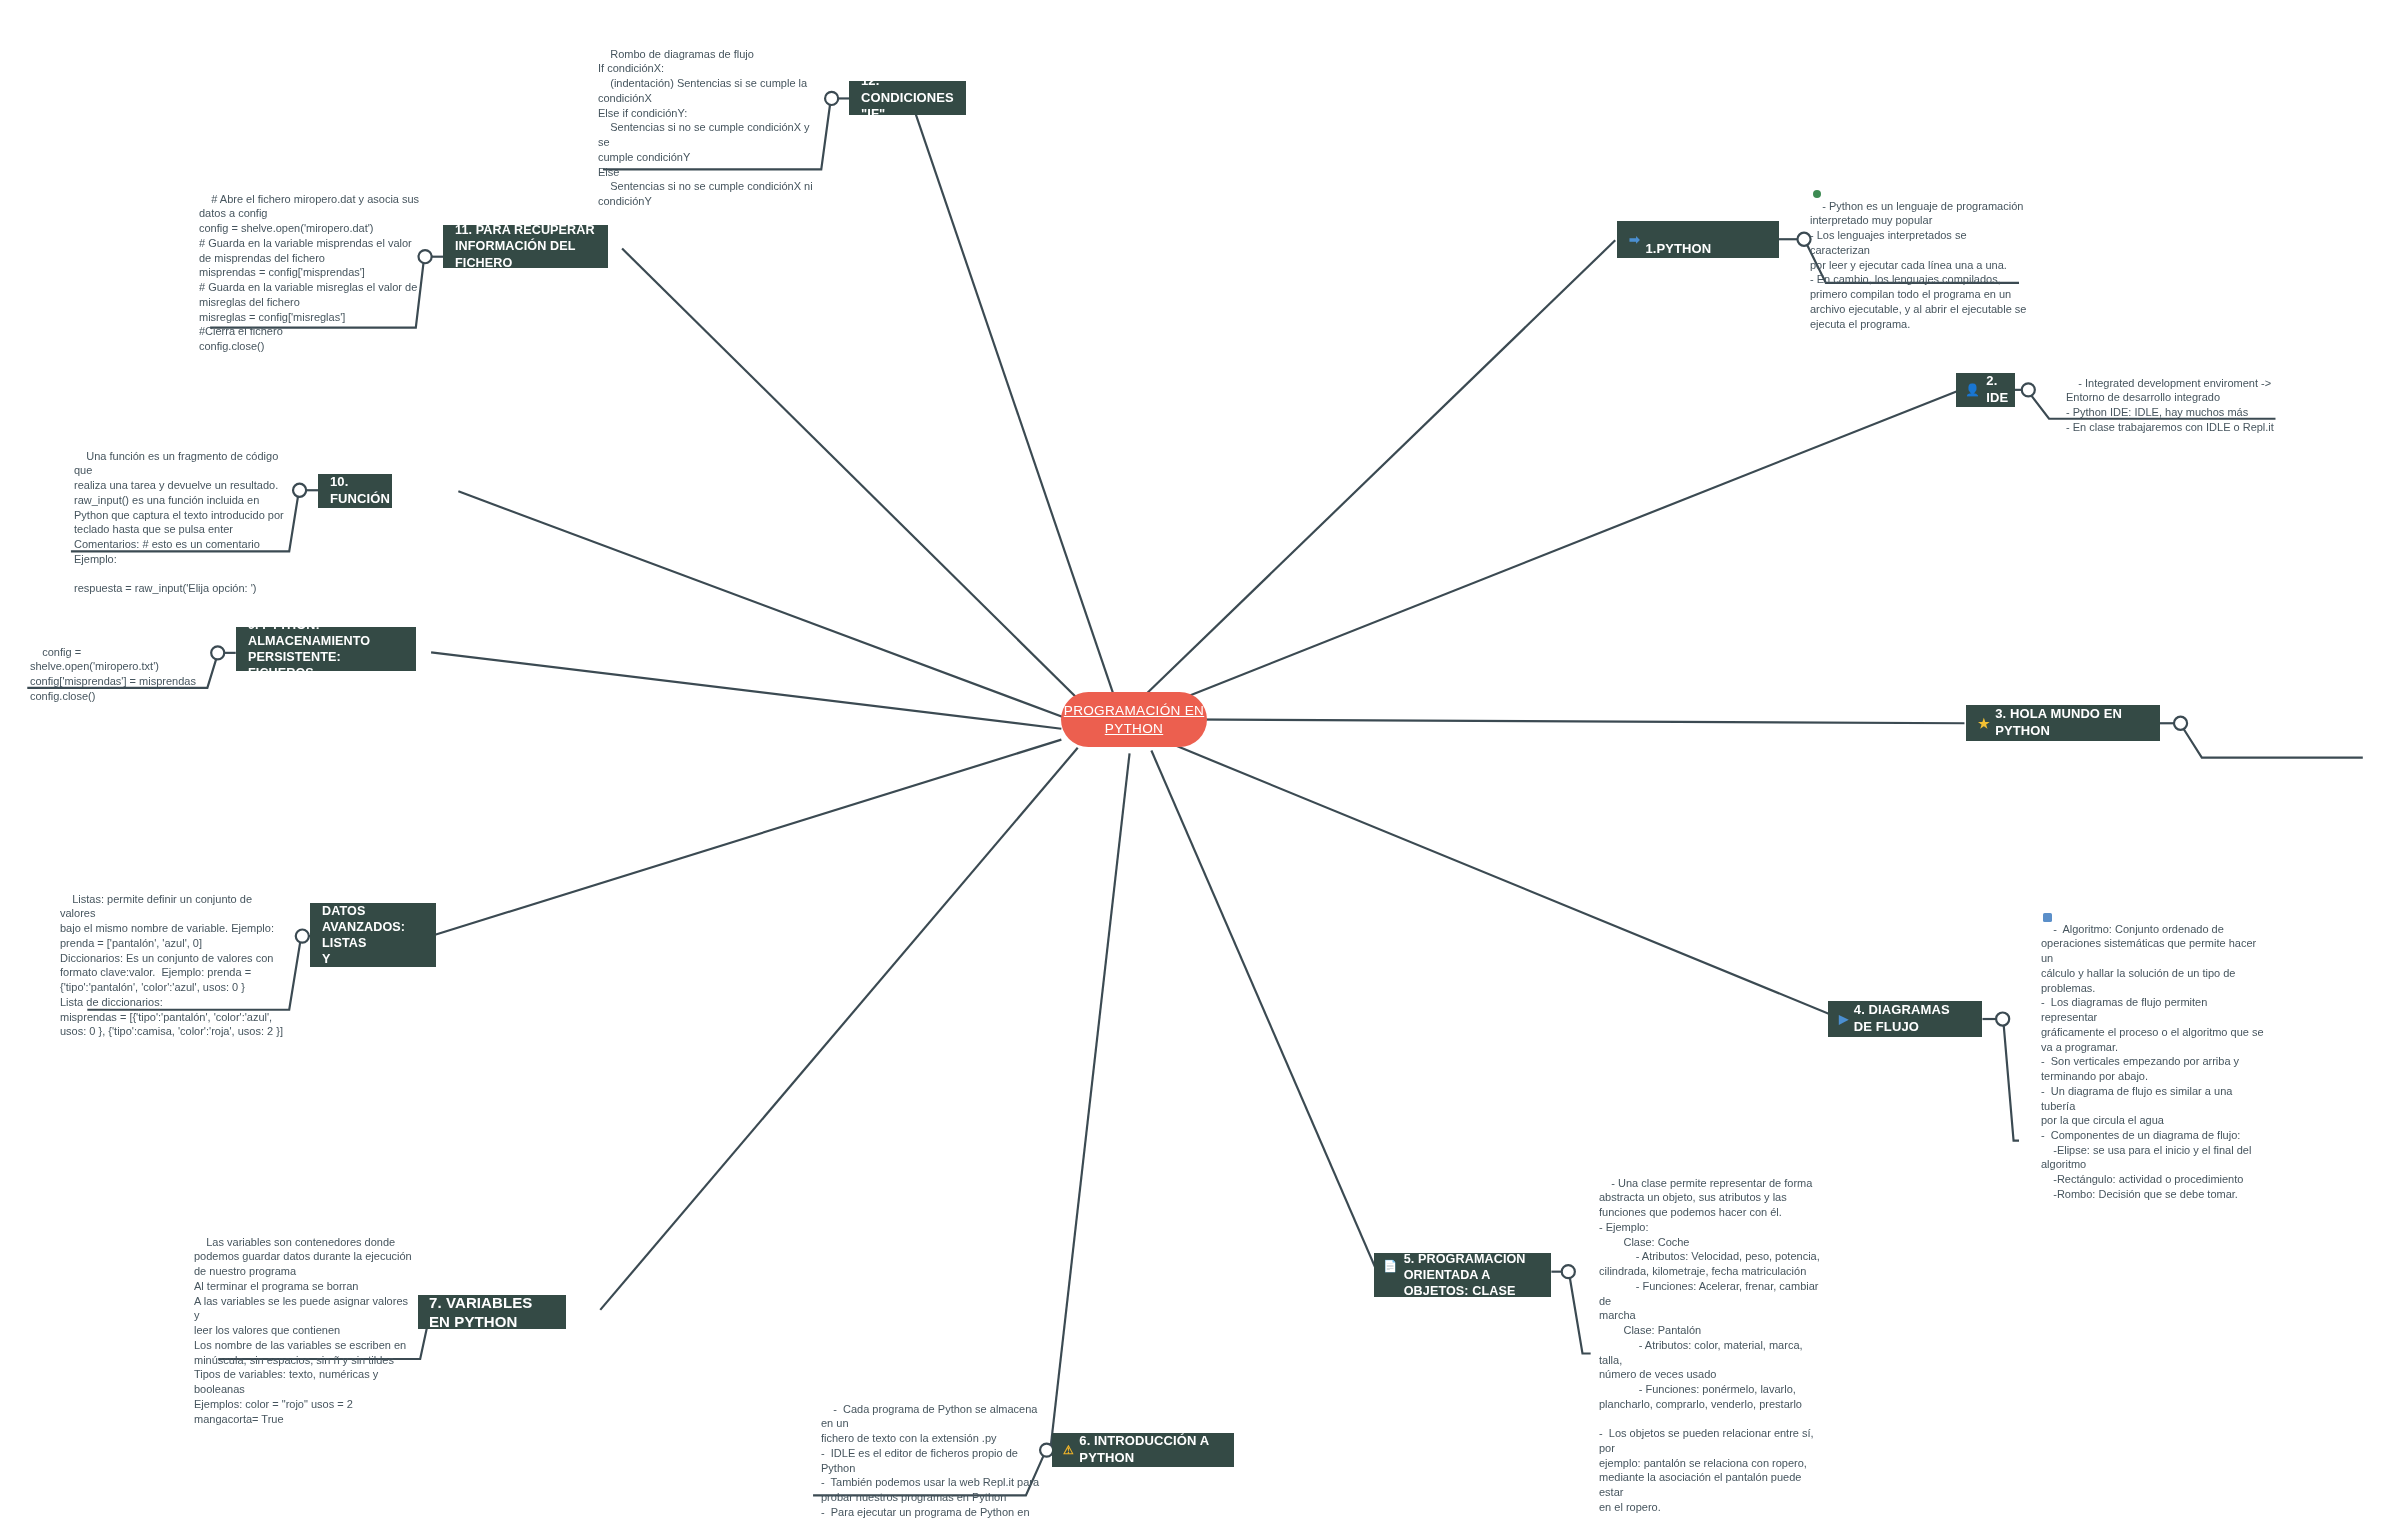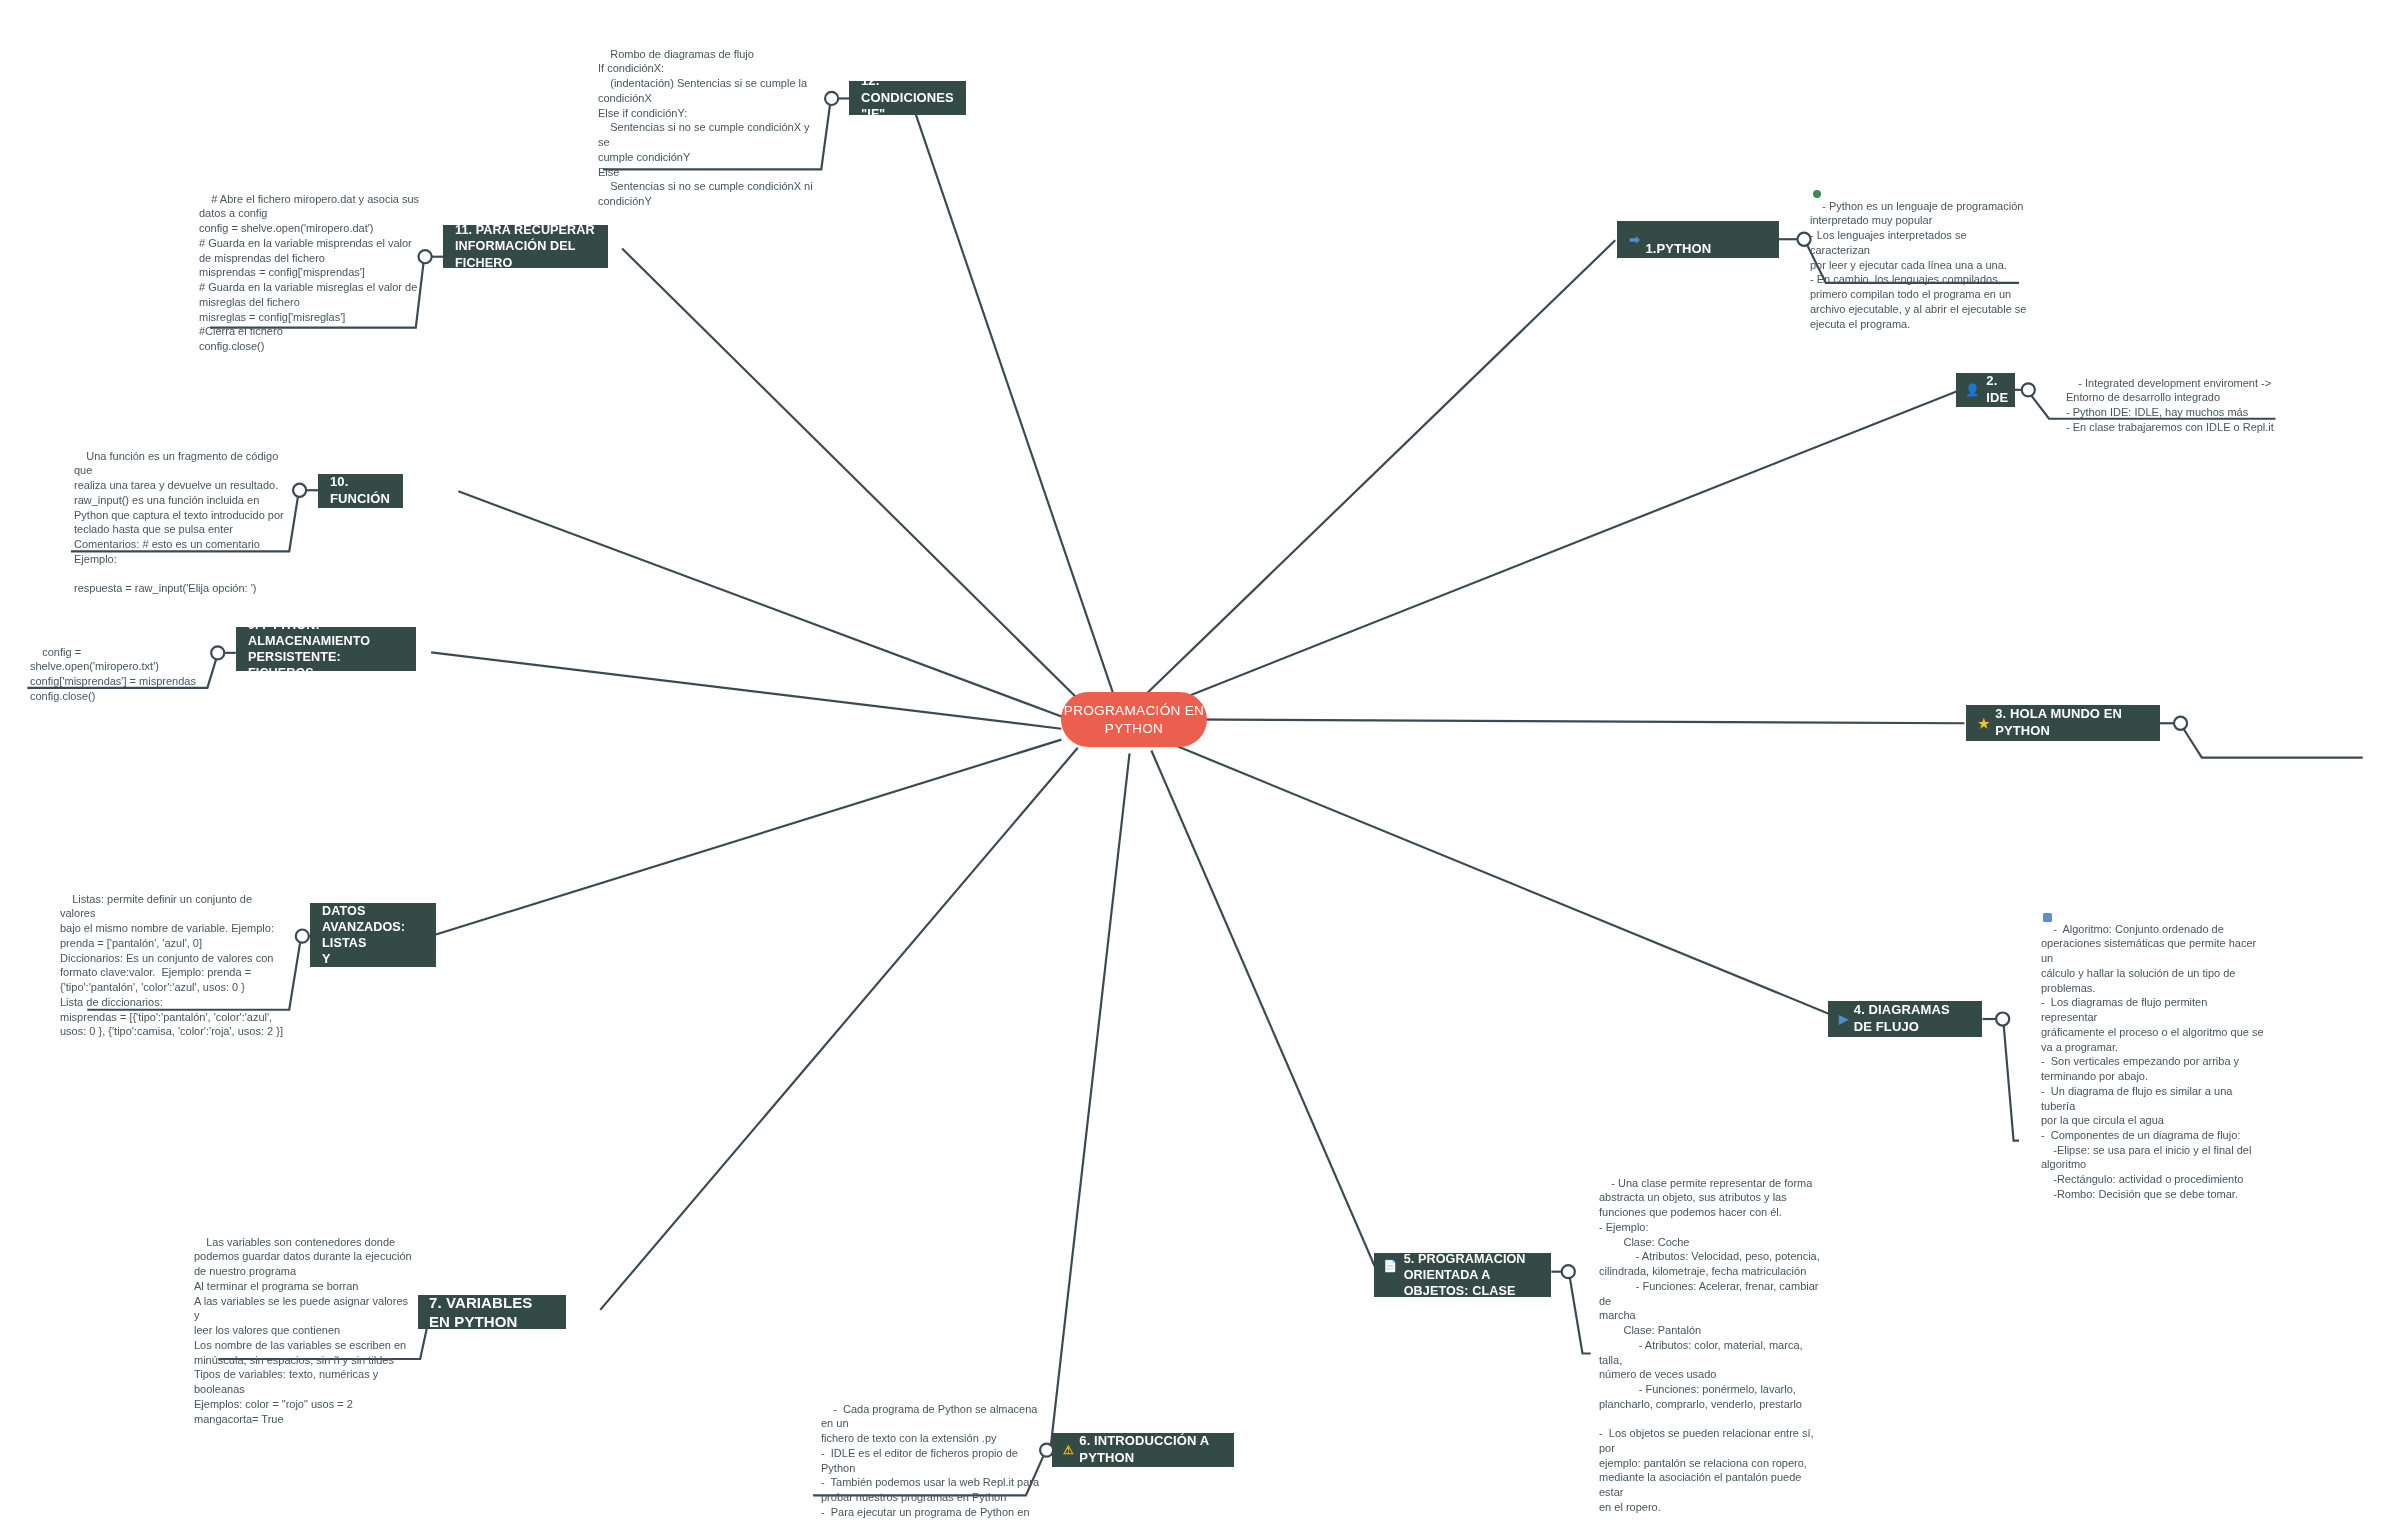--- a/index.html
+++ b/index.html
@@ -23,20 +23,21 @@
   .central{
     position:absolute;
     background:#ec5f4f;
     color:#ffffff;
     border-radius:38px;
     display:flex;align-items:center;justify-content:center;
     text-align:center;
     font-weight:normal;
     letter-spacing:0.3px;
     line-height:1.3;
+    text-decoration:underline;
   }
 
   .note{
     position:absolute;
     color:#46555e;
     line-height:1.34;
     white-space:pre-wrap;
     box-sizing:border-box;
   }
 
@@ -255,21 +256,21 @@
   <div class="node" style="left:236px;top:627px;width:180px;height:44px;padding:0 12px;font-size:12.6px;">
     <span class="nlabel" style="white-space:pre-line;">9. PYTHON: ALMACENAMIENTO
 PERSISTENTE: FICHEROS</span>
   </div>
   <div class="note" style="left:30px;top:630px;width:180px;font-size:11px;">
     <span>config = shelve.open('miropero.txt')
 config['misprendas'] = misprendas
 config.close()</span>
   </div>
 
-  <div class="node" style="left:318px;top:474px;width:85px;height:34px;padding:0 12px;font-size:13px;">
+  <div class="node" style="left:318px;top:474px;width:74px;height:34px;padding:0 12px;font-size:13px;">
     <span class="nlabel" style="white-space:pre-line;">10. FUNCIÓN</span>
   </div>
   <div class="note" style="left:74px;top:434px;width:224px;font-size:11px;">
     <span>Una función es un fragmento de código que
 realiza una tarea y devuelve un resultado.
 raw_input() es una función incluida en
 Python que captura el texto introducido por
 teclado hasta que se pulsa enter
 Comentarios: # esto es un comentario
 Ejemplo:

